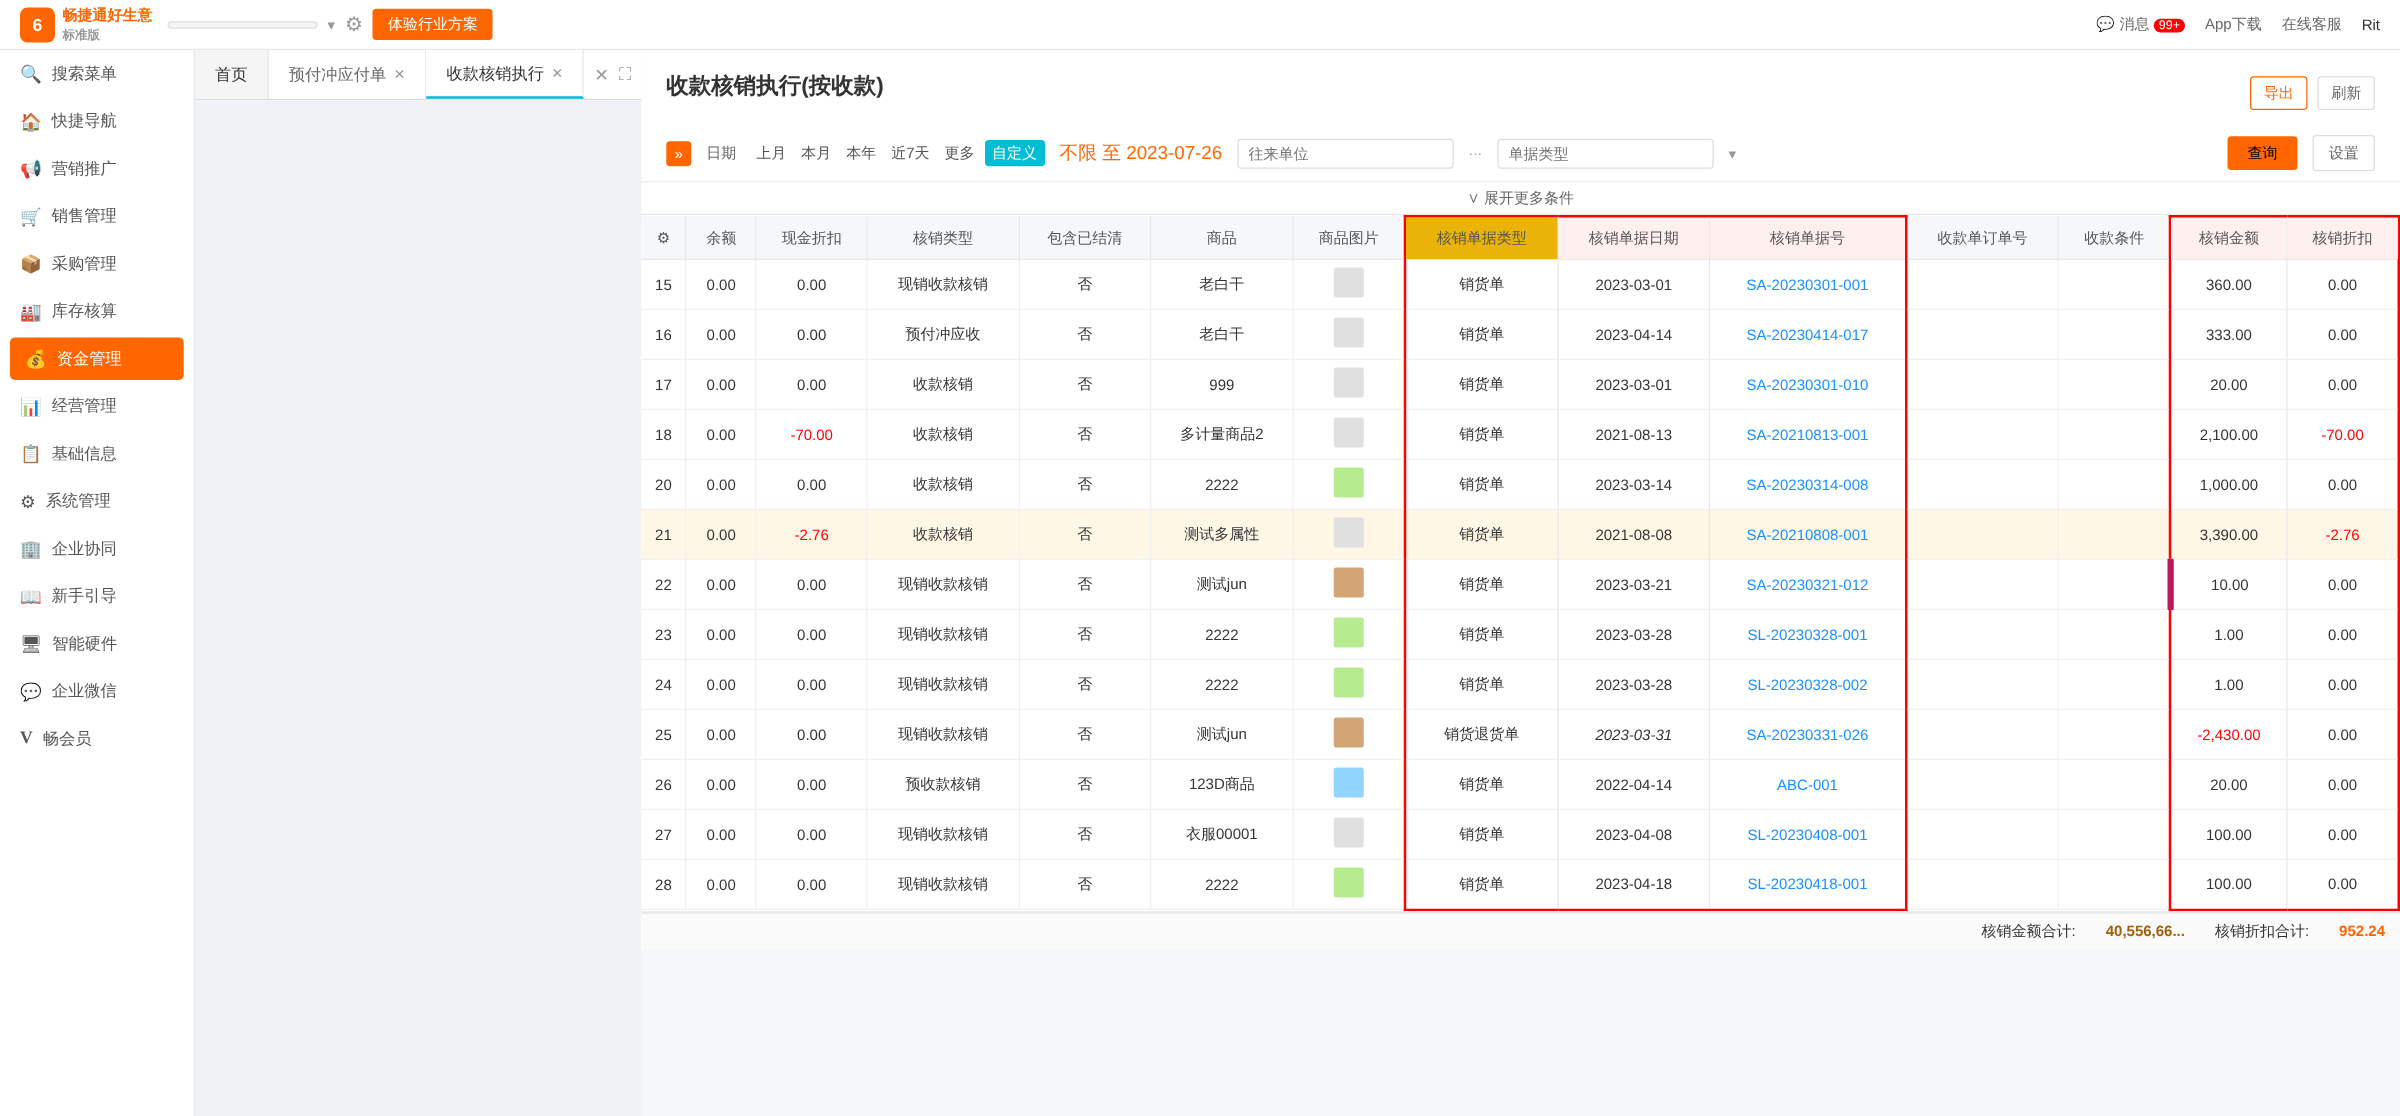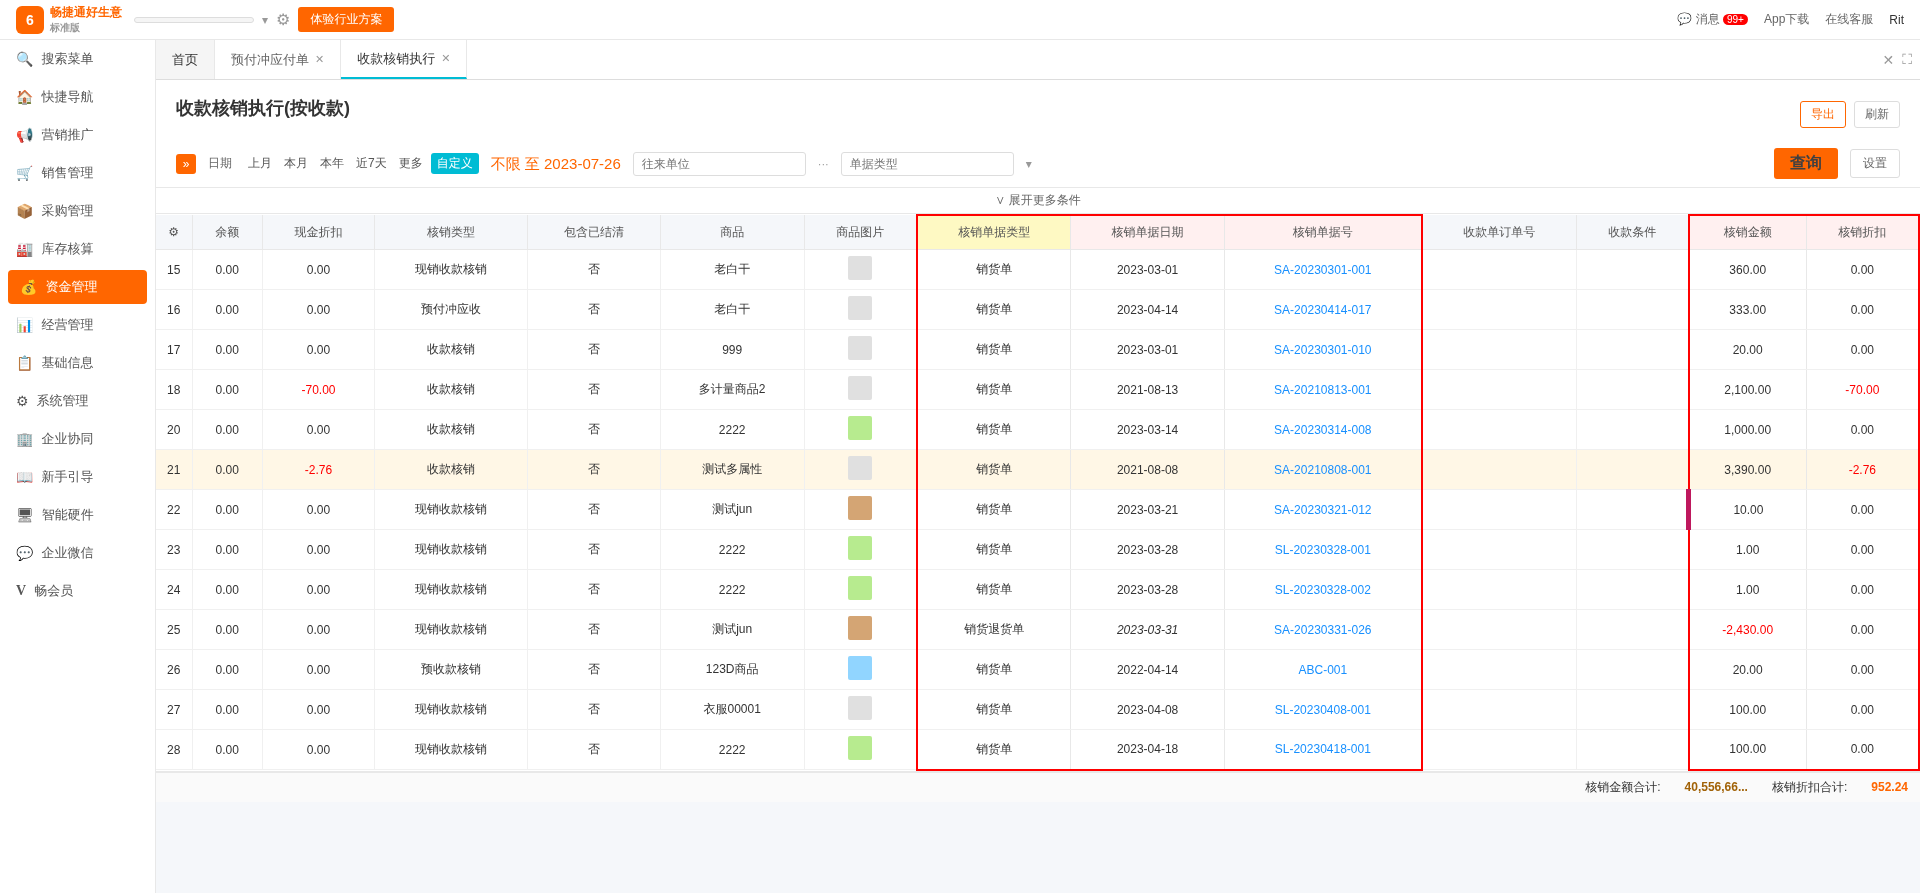--- a/index.html
+++ b/index.html
@@ -18,21 +18,21 @@
     
     .main-wrap { display: flex; height: calc(893px - 40px); }
 
     
     .sidebar { width: 156px; background: #fff; border-right: 1px solid #e8e8e8; display: flex; flex-direction: column; }
     .sidebar-item { display: flex; align-items: center; gap: 8px; padding: 10px 16px; cursor: pointer; color: #555; font-size: 13px; }
     .sidebar-item.active { background: #f60; color: white; border-radius: 4px; margin: 2px 8px; padding: 8px 12px; }
     .sidebar-icon { font-size: 14px; }
 
     
-    .content-area { flex: 1; display: flex; flex-direction: column; overflow: hidden; }
+    .content-area { flex: 1; display: flex; flex-direction: row; overflow: hidden; }
 
     
     .tab-bar { height: 40px; background: #fff; border-bottom: 1px solid #ddd; display: flex; align-items: stretch; }
     .tab-item { display: flex; align-items: center; gap: 6px; padding: 0 16px; cursor: pointer; border-right: 1px solid #e8e8e8; color: #666; font-size: 13px; white-space: nowrap; }
     .tab-item.home { background: #f5f5f5; color: #333; font-weight: 500; }
     .tab-item.active { background: #fff; color: #333; border-bottom: 2px solid #00bcd4; font-weight: 500; }
     .tab-close { color: #999; font-size: 11px; cursor: pointer; }
     .tab-bar-right { margin-left: auto; display: flex; align-items: center; padding: 0 8px; gap: 8px; }
     .tab-bar-btn { color: #999; cursor: pointer; font-size: 14px; }
 
@@ -45,21 +45,21 @@
 
     
     .filter-bar { background: #fff; padding: 8px 20px; border-bottom: 1px solid #e8e8e8; display: flex; align-items: center; gap: 12px; flex-wrap: wrap; }
     .filter-expand-btn { background: #f60; color: white; border: none; width: 20px; height: 20px; border-radius: 3px; cursor: pointer; display: flex; align-items: center; justify-content: center; font-size: 12px; }
     .filter-label { color: #666; font-size: 12px; }
     .filter-date-btns { display: flex; gap: 4px; }
     .date-btn { color: #555; cursor: pointer; font-size: 12px; padding: 2px 4px; }
     .date-btn.custom { color: white; background: #00bcd4; border-radius: 3px; padding: 2px 6px; }
     .filter-input { border: 1px solid #ddd; border-radius: 3px; padding: 4px 8px; font-size: 12px; color: #666; min-width: 120px; }
     .filter-more { color: #999; font-size: 11px; }
-    .query-btn { background: #f60; color: #404040; border: none; border-radius: 3px; padding: 5px 16px; cursor: pointer; font-size: 16px; font-weight: bold; }
+    .query-btn { background: #f60; color: #000000; border: none; border-radius: 3px; padding: 5px 16px; cursor: pointer; font-size: 12px; }
     .settings-btn { border: 1px solid #ddd; background: white; color: #666; border-radius: 3px; padding: 5px 12px; cursor: pointer; font-size: 12px; }
     .expand-more-bar { background: #fff; text-align: center; border-bottom: 1px solid #e8e8e8; padding: 4px; color: #666; font-size: 12px; cursor: pointer; }
 
     
     .table-wrap { background: #fff; margin: 0; overflow: auto; }
     table { width: 100%; border-collapse: collapse; font-size: 12px; }
     thead tr { background: #f5f7fa; }
     th { padding: 8px 8px; border-bottom: 1px solid #e8e8e8; border-right: 1px solid #e8e8e8; text-align: center; color: #555; font-weight: 500; white-space: nowrap; position: relative; }
     td { padding: 6px 8px; border-bottom: 1px solid #f0f0f0; border-right: 1px solid #f0f0f0; text-align: center; white-space: nowrap; }
     tr.highlighted td { background: #fff7e6; }
@@ -234,21 +234,21 @@
             <tr>
               <th style="width:36px;">
                 <span>⚙</span>
               </th>
               <th>余额</th>
               <th>现金折扣</th>
               <th>核销类型</th>
               <th>包含已结清</th>
               <th>商品</th>
               <th>商品图片</th>
-              <th style="border-left:2px solid red;border-top:2px solid red;border-right:1px solid #e8e8e8;background:#fef9c3;">核销单据类型</th>
+              <th style="border-left:2px solid red;border-top:2px solid red;border-right:1px solid #e8e8e8;background:#eab308;">核销单据类型</th>
               <th style="border-top:2px solid red;border-right:1px solid #e8e8e8;background:#fff0f0;">核销单据日期</th>
               <th style="border-top:2px solid red;border-right:2px solid red;background:#fff0f0;">核销单据号</th>
               <th>收款单订单号</th>
               <th>收款条件</th>
               <th style="border-left:2px solid red;border-top:2px solid red;border-right:1px solid #e8e8e8;background:#fff0f0;">核销金额</th>
               <th style="border-top:2px solid red;border-right:2px solid red;background:#fff0f0;">核销折扣</th>
             </tr>
           </thead>
           <tbody id="table-body">
           <tr>

